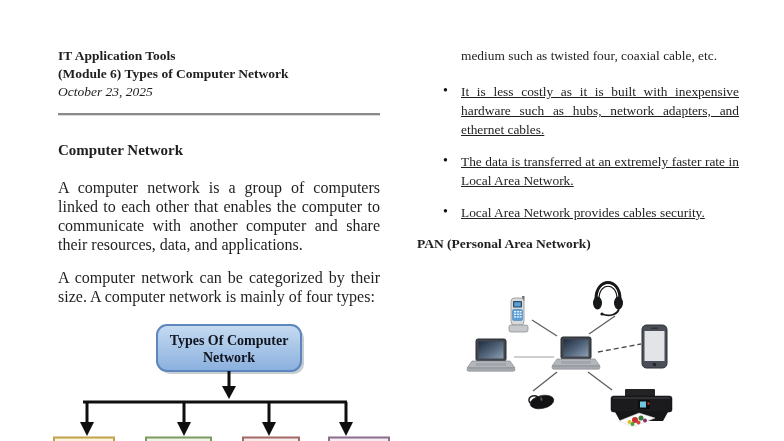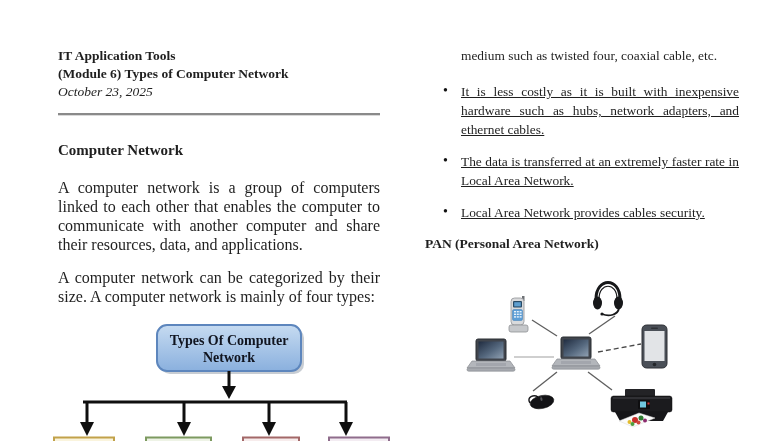--- a/index.html
+++ b/index.html
@@ -29,21 +29,21 @@
 
   ul.bullets { list-style:none; margin:17px 0 0 0; padding:0;text-decoration:underline; }
   ul.bullets li {
     position:relative; padding-left:44px; margin:0 0 13px 0;
     font-size:13.4px; line-height:19px; text-align:justify;
   }
   ul.bullets li::before {
     content:"\2022"; position:absolute; left:26px; top:-1px; font-size:14px; color:#111;
   }
 
-  .pan-heading { font-weight:bold; font-size:13.5px; line-height:18px; margin:9px 0 0 8px; }
+  .pan-heading { font-weight:bold; font-size:13.5px; line-height:18px; margin:9px 0 0 0; }
 
   .tree-svg { position:absolute; left:-7px; top:271px; }
   .pan-svg  { position:absolute; left:38px; top:216px; }
 
   svg text.box-label {
     font-family:"Liberation Serif", serif; font-weight:bold; font-size:14px;
   }
 </style>
 </head>
 <body>

